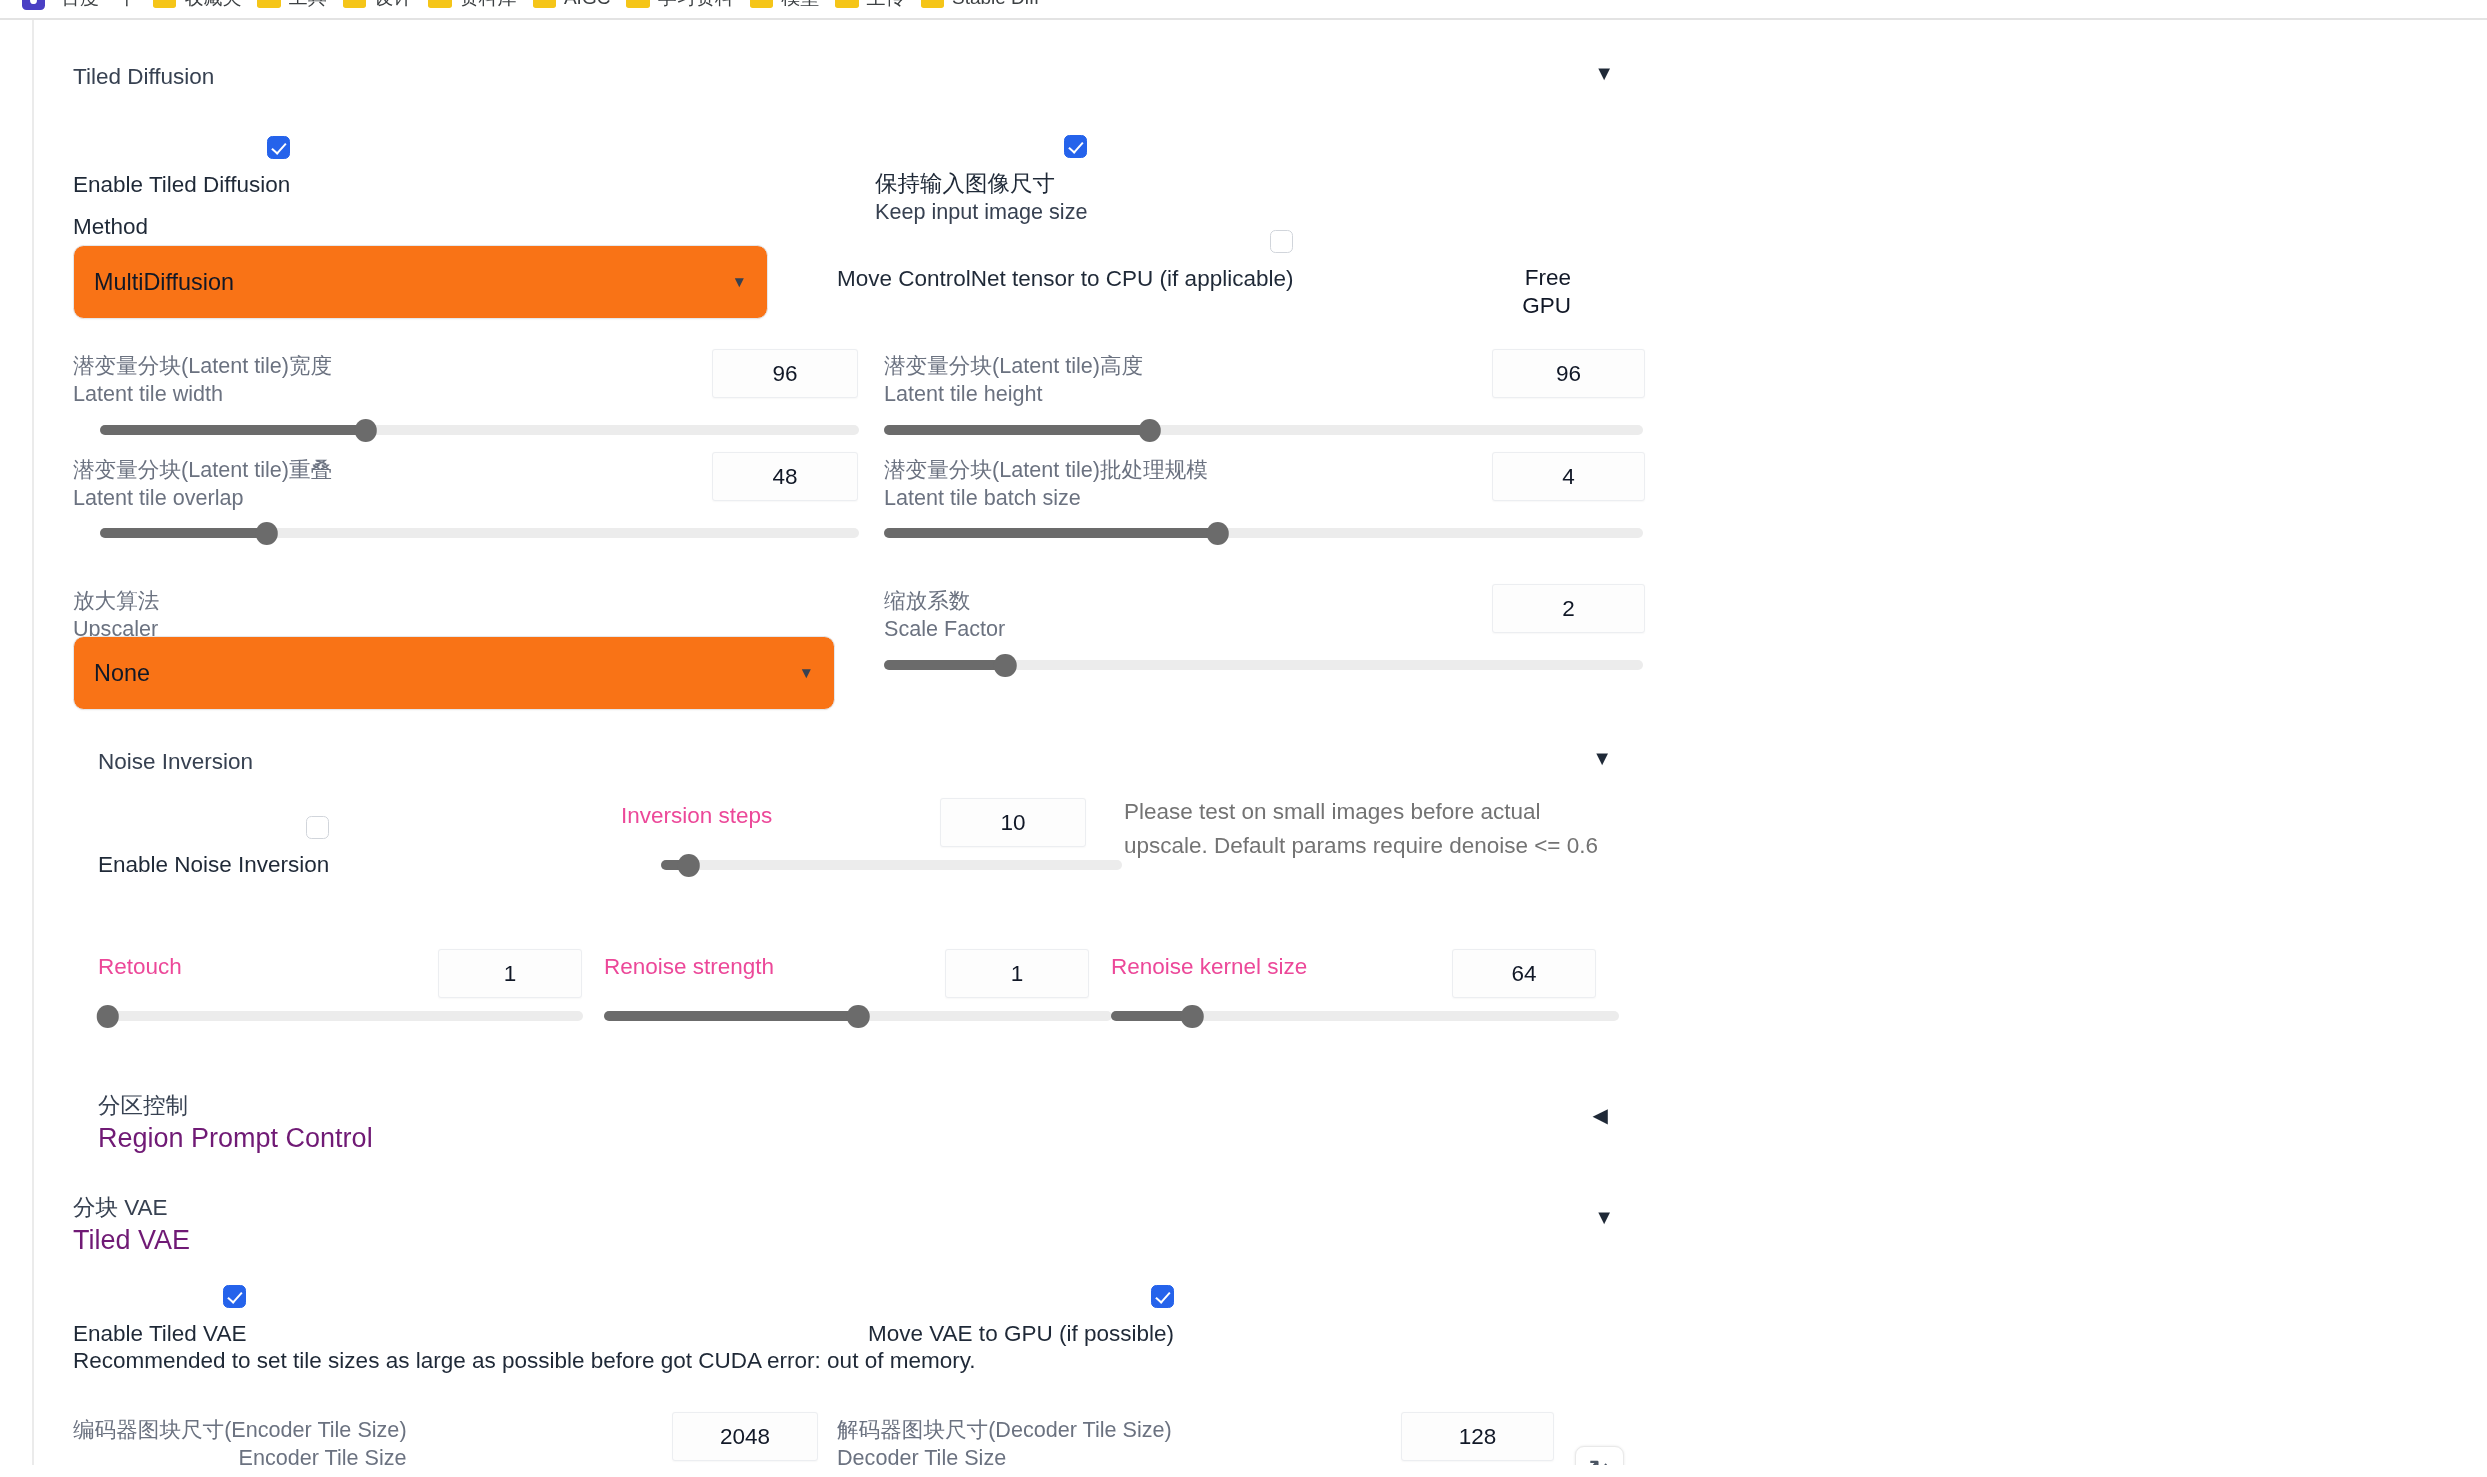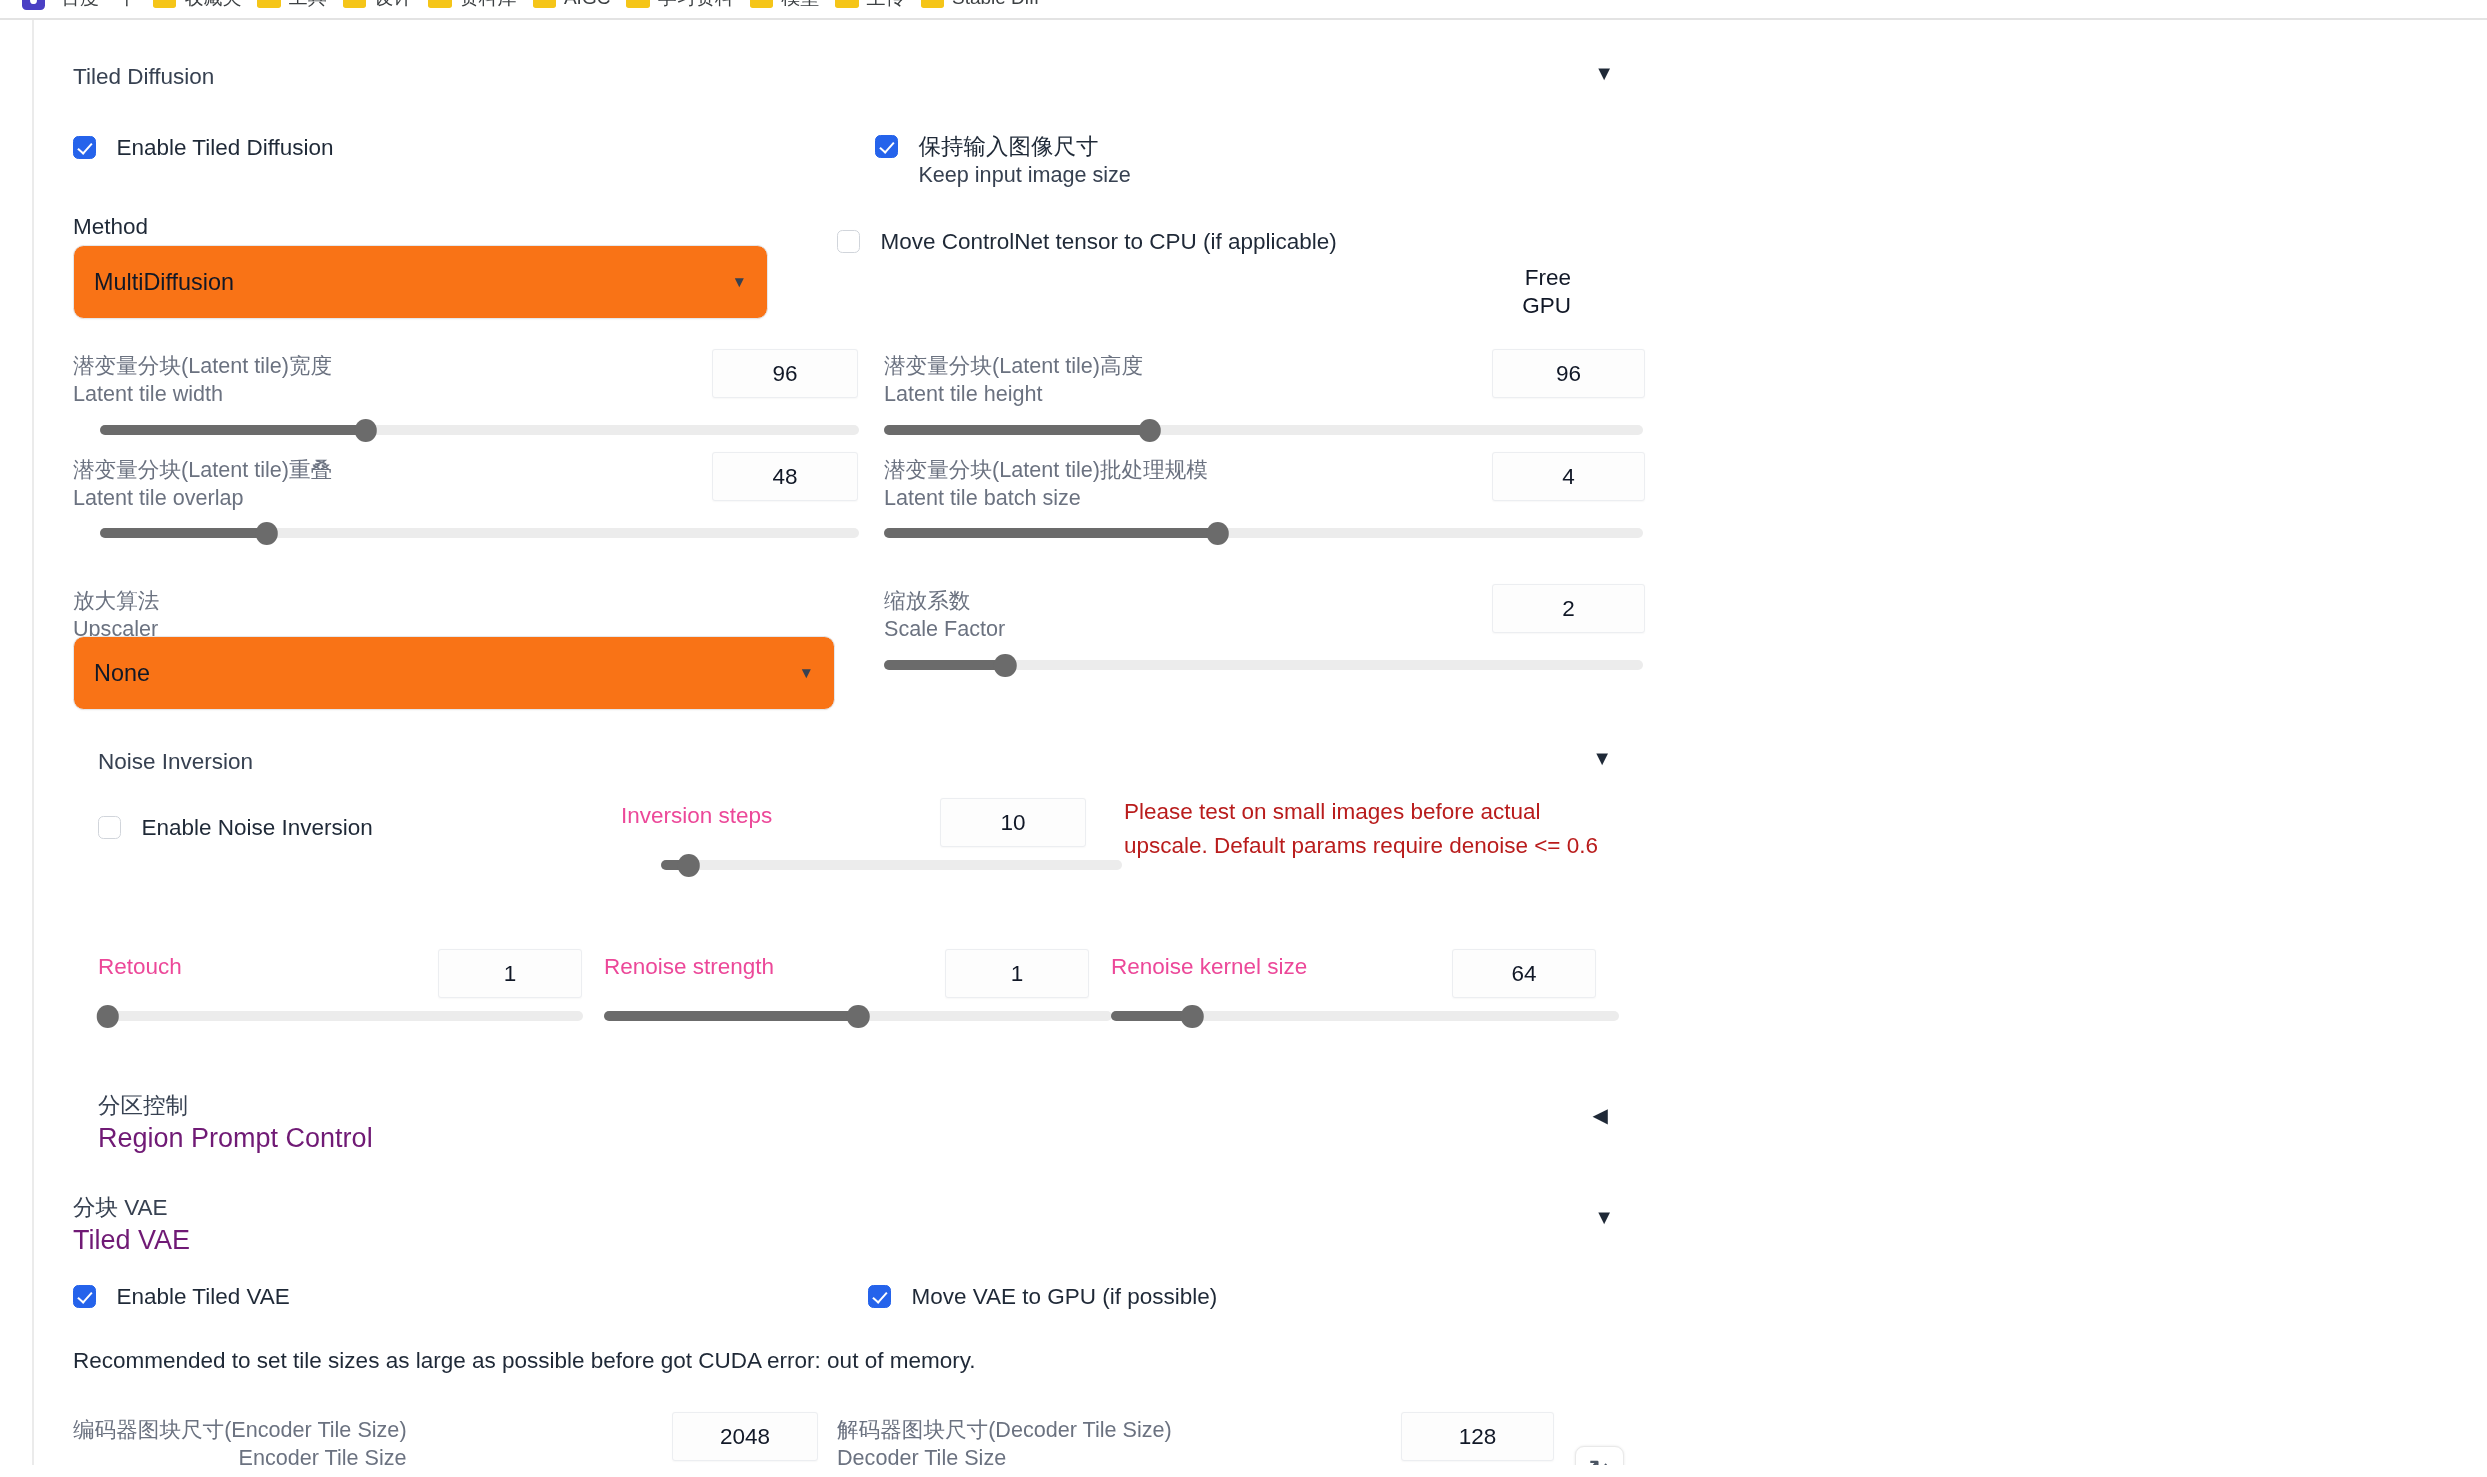--- a/index.html
+++ b/index.html
@@ -64,21 +64,21 @@
     position: absolute; display: flex; align-items: flex-start;
     justify-content: space-between; width: 1541px;
   }
   .acc-title { font-size: 22.5px; color: #374151; line-height: 1.28; }
   .acc-title .sub { display: block; font-size: 27px; color: #701a75; }
   .acc-arrow {
     font-size: 20px; color: #1f2937; line-height: 1; user-select: none;
   }
 
   
-  .cbrow { position: absolute; display: flex; align-items: flex-start; gap: 20px; }
+  .cbrow { position: absolute; display: flex; align-items: flex-end; gap: 11px; flex-direction: column; }
   .cbox {
     width: 23.4px; height: 23.4px; border-radius: 5.4px; flex: 0 0 auto;
     margin-top: 2.7px; position: relative;
   }
   .cbox.on { background: #2563eb; border: 0.9px solid #2563eb; }
   .cbox.off { background: #ffffff; border: 1.8px solid #d1d5db; }
   .cbox.on::after {
     content: ""; position: absolute; left: 7.2px; top: 3.6px;
     width: 6.3px; height: 11.7px; border: solid #ffffff;
     border-width: 0 2.7px 2.7px 0; transform: rotate(42deg);
@@ -118,21 +118,21 @@
   .sfill {
     position: absolute; left: 0; top: 6.3px; height: 10px;
     background: #6b6b6b; border-radius: 5.4px;
   }
   .sthumb {
     position: absolute; top: 0; width: 22.5px; height: 22.5px;
     border-radius: 50%; background: #6b6b6b; transform: translateX(-50%);
   }
 
   
-  .note { position: absolute; font-size: 22.5px; color: #b91c1c; line-height: 1.52; }
+  .note { position: absolute; font-size: 22.5px; color: #737373; line-height: 1.52; }
   .plain { position: absolute; font-size: 22.5px; color: #1f2937; }
   .freegpu {
     position: absolute; font-size: 22.5px; color: #111827;
     line-height: 1.26; text-align: right; font-weight: 400;
   }
 
   
   .fab {
     position: absolute; width: 49px; height: 49px; border-radius: 9px;
     background: #ffffff; border: 0.9px solid #e9e9e9;

